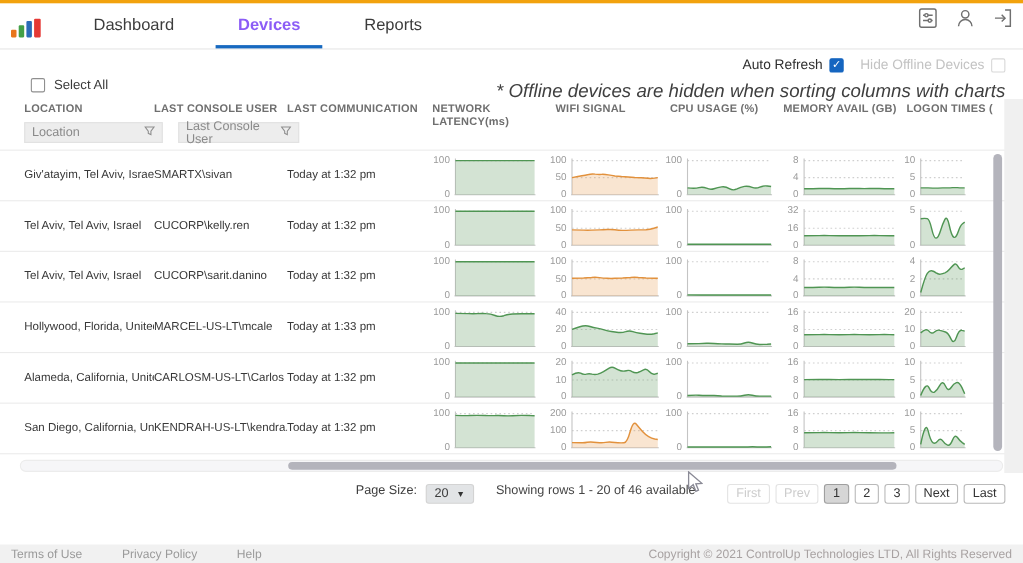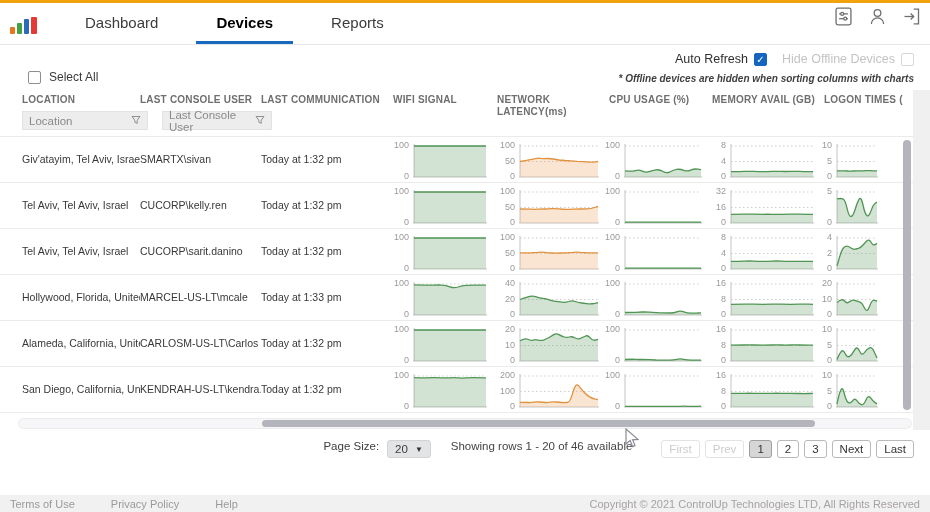--- a/index.html
+++ b/index.html
@@ -9,36 +9,36 @@
   .top-border { position:absolute; top:0; left:0; right:0; height:3px; background:#f2a20d; z-index:5; }
 
   
   .nav { position:absolute; top:3px; left:0; right:0; height:42px; background:#fff;
          border-bottom:1px solid #e6e6e6; display:flex; align-items:stretch; }
   .logo { display:flex; align-items:flex-end; gap:2px; margin:11px 0 0 10px; height:20px; }
   .logo .bar { width:5px; border-radius:1px; display:inline-block; }
   .tabs { display:flex; margin-left:28px; }
   .tab { font-size:15px; color:#3c3c3c; padding:0 20px; display:flex; align-items:center;
          cursor:pointer; border-bottom:3px solid transparent; margin-right:18px; }
-  .tab.active { color:#000000; font-weight:bold; border-bottom-color:#1769c0; }
+  .tab.active { color:#8b5cf6; font-weight:bold; border-bottom-color:#1769c0; }
   .nav-icons { margin-left:auto; display:flex; gap:13px; margin-right:8px; margin-top:3px; align-items:flex-start; }
   .nav-icons .ic { width:21px; height:21px; cursor:pointer; }
 
   
   .view-controls { position:absolute; top:52px; right:16px; display:flex; gap:15px;
                    align-items:center; font-size:12.5px; color:#2f2f2f; }
   .ctl { display:flex; align-items:center; gap:6px; cursor:pointer; }
   .ctl.disabled { color:#c3c3c3; }
   .checkbox { width:13px; height:13px; border:1.5px solid #8f8f8f; border-radius:2px;
               display:inline-block; background:#fff; font-size:10px; line-height:11px;
               text-align:center; color:#fff; }
   .ctl.disabled .checkbox { border-color:#d8d8d8; }
   .checkbox.checked { background:#1565c0; border-color:#1565c0; }
   .offline-note { position:absolute; top:73px; right:16px; font-style:italic;
-                  font-size:10px; color:#3f3f3f;font-weight:bold; }
+                  font-size:17px; color:#3f3f3f; }
   .select-all { position:absolute; top:70px; left:28px; display:flex; align-items:center;
                 gap:8px; font-size:12px; color:#3a3a3a; cursor:pointer; }
 
   
   .header-row { position:absolute; top:94px; left:0; display:flex; font-size:10px;
                 font-weight:bold; color:#6f6f6f; letter-spacing:.2px; }
   .hcell { flex:none; line-height:12px; }
   .filter-row { position:absolute; top:111px; left:22px; display:flex; gap:14px; }
   .filter-box { height:19px; background:#ededed; border:1px solid #e2e2e2; display:flex;
                 align-items:center; justify-content:space-between; font-size:11.5px;
@@ -142,22 +142,22 @@
 
 <div class="select-all">
   <span class="checkbox"></span>
   <span>Select All</span>
 </div>
 
 <div class="header-row">
     <div class="hcell" style="width: 140px; padding-left: 22px;">LOCATION</div>
     <div class="hcell" style="width: 121px; padding-left: 0px;">LAST CONSOLE USER</div>
     <div class="hcell" style="width: 126px; padding-left: 0px;">LAST COMMUNICATION</div>
+    <div class="hcell" style="width: 112px; padding-left: 6px;">NETWORK LATENCY(ms)</div>
     <div class="hcell" style="width: 104px; padding-left: 6px;">WIFI SIGNAL</div>
-    <div class="hcell" style="width: 112px; padding-left: 6px;">NETWORK LATENCY(ms)</div>
     <div class="hcell" style="width: 103px; padding-left: 6px;">CPU USAGE (%)</div>
     <div class="hcell" style="width: 112px; padding-left: 6px;">MEMORY AVAIL (GB)</div>
     <div class="hcell" style="width: 90px; padding-left: 6px;">LOGON TIMES (</div>
   </div>
 <div class="filter-row">
     <div class="filter-box" style="width: 126px;">
       <span>Location</span>
       <span><svg width="10" height="10" viewBox="0 0 10 10">
           <path d="M1 1.5h8L6.2 5.2v3.2L3.8 7.2V5.2z" fill="none" stroke="#8f8f8f" stroke-width="1"></path>
         </svg></span>

